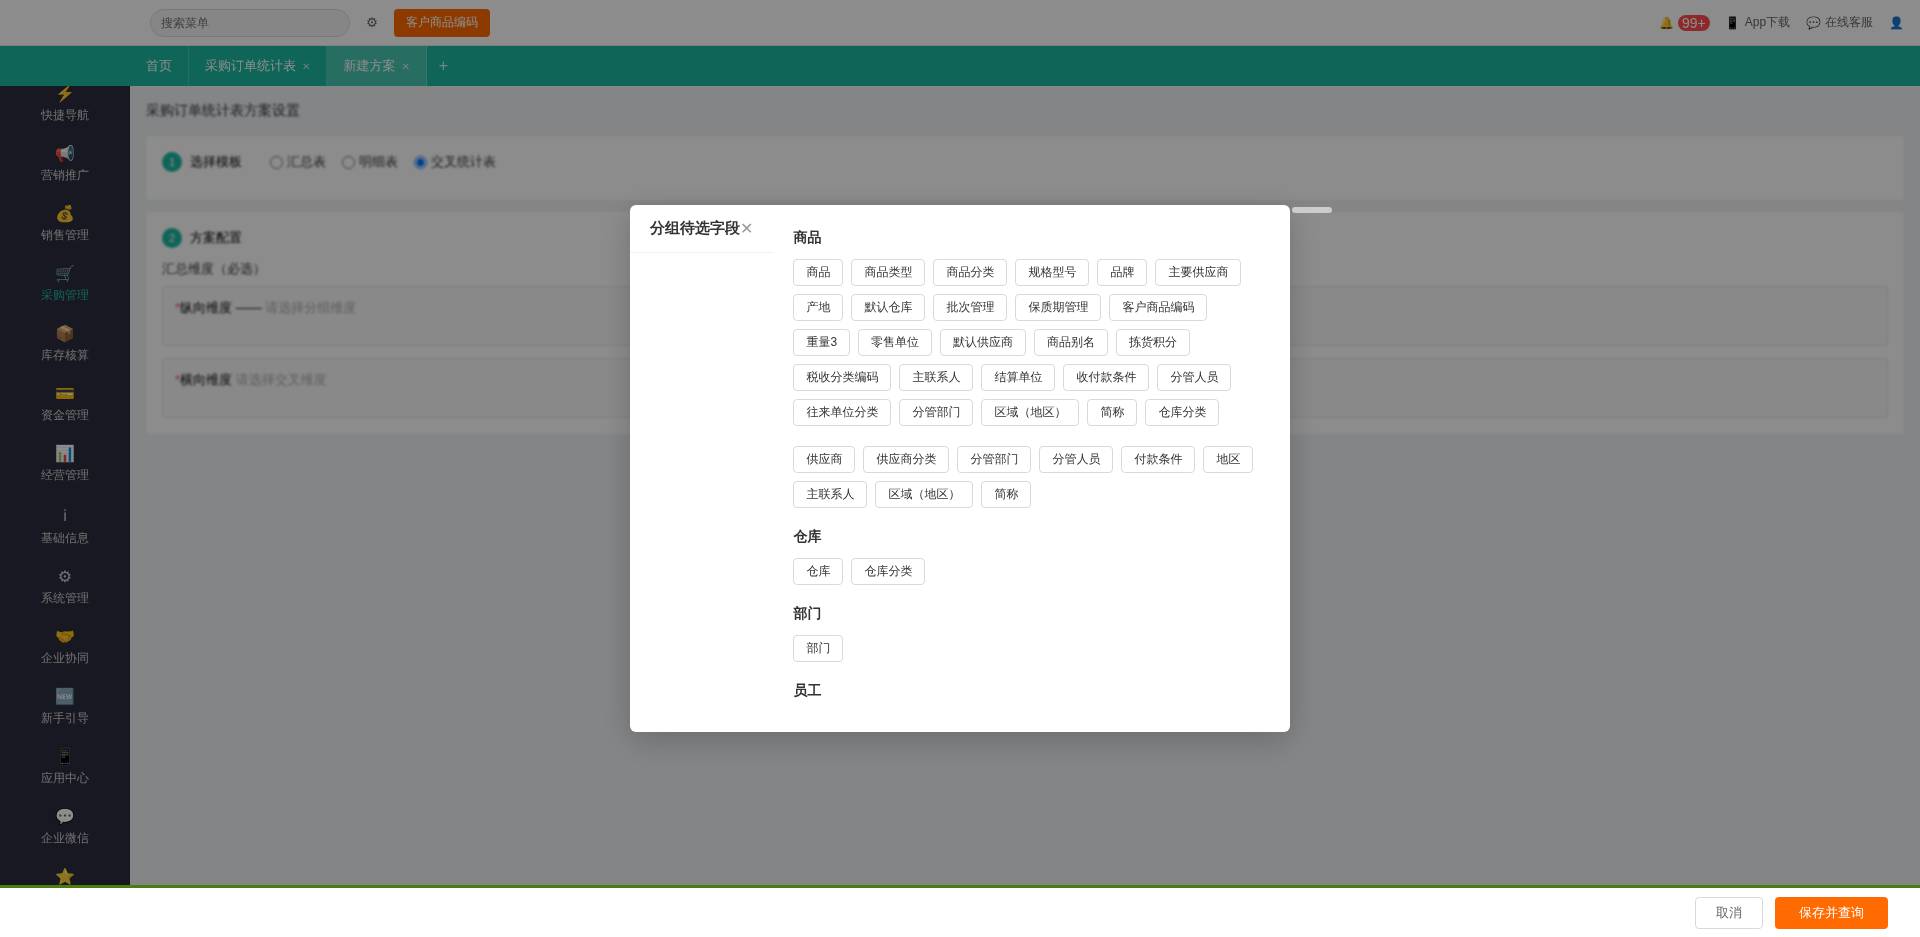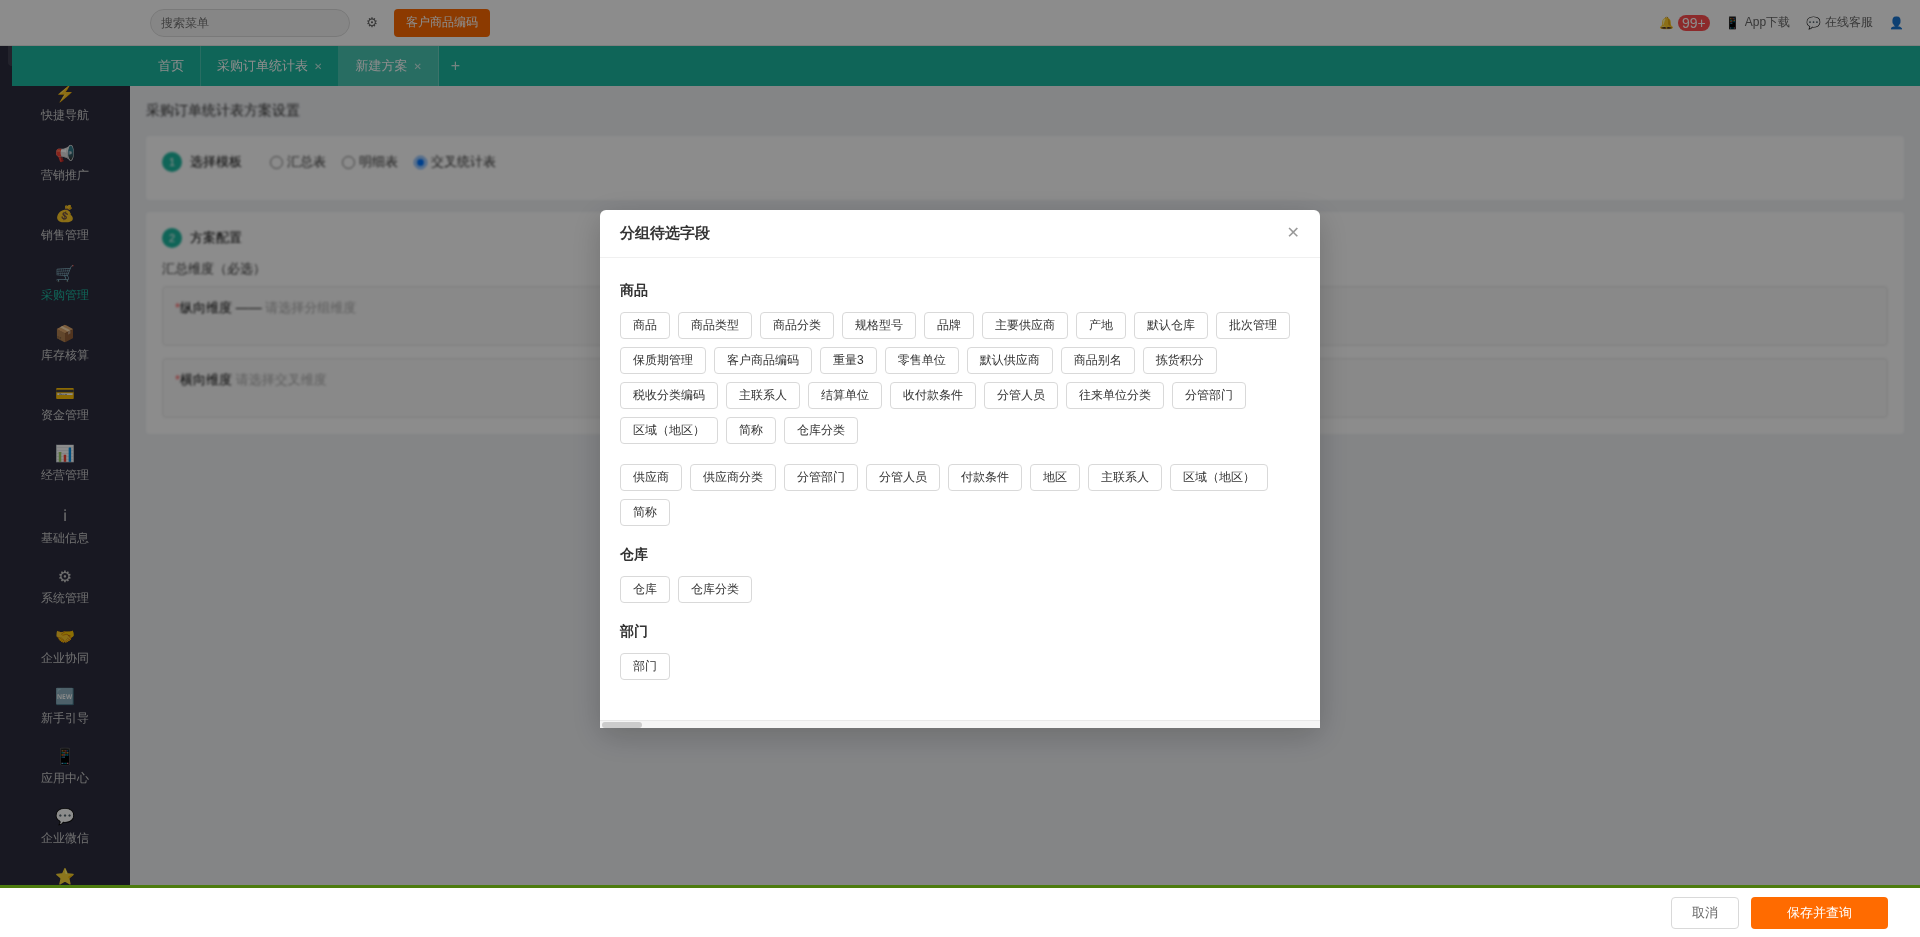--- a/index.html
+++ b/index.html
@@ -82,21 +82,21 @@
       text-align: center;
     }
 
     
     .nav-tabs {
       height: 40px;
       background: #1db8a0;
       display: flex;
       align-items: center;
       padding: 0 0 0 130px;
-      position: fixed; top: 46px; left: 12px; right: 0; z-index: 99;
+      position: fixed; top: 46px; left: 0; right: 0; z-index: 99;
     }
     .nav-tab {
       height: 40px;
       display: flex;
       align-items: center;
       padding: 0 16px;
       color: white;
       font-size: 13px;
       cursor: pointer;
       border-right: 1px solid rgba(255,255,255,0.2);
@@ -225,24 +225,23 @@
       z-index: 200;
       display: flex;
       align-items: center;
       justify-content: center;
     }
 
     
     .modal {
       background: white;
       border-radius: 6px;
-      width: 720px;
+      width: 660px;
       max-height: 620px;
       display: flex;
-      flex-direction: column;
       position: relative;
       z-index: 201;
       box-shadow: 0 8px 32px rgba(0,0,0,0.2);
     }
     .modal-header {
       height: 48px;
       display: flex;
       align-items: center;
       justify-content: space-between;
       padding: 0 20px;
@@ -334,21 +333,21 @@
       padding: 0 20px;
       border: 1px solid #d9d9d9;
       border-radius: 4px;
       background: white;
       color: #666;
       cursor: pointer;
       font-size: 13px;
     }
     .btn-save {
       height: 32px;
-      padding: 0 36px;
+      padding: 0 24px;
       border: none;
       border-radius: 4px;
       background: #ff6b00;
       color: white;
       cursor: pointer;
       font-size: 13px;
     }
 
     
     .bg-content {
@@ -587,20 +586,21 @@
         </div>
         <div class="field-section-title">仓库</div>
         <div class="field-tags">
           <button class="field-tag">仓库</button>
           <button class="field-tag">仓库分类</button>
         </div>
         <div class="field-section-title">部门</div>
         <div class="field-tags">
           <button class="field-tag">部门</button>
         </div>
+        <div class="field-section-title">员工</div>
       </div>
 
     <div class="modal-scrollbar-h">
       <div class="modal-scrollbar-h-thumb"></div>
     </div>
   </div>
 </div>
 
 <div class="footer-buttons">
   <button class="btn-cancel">取消</button>

